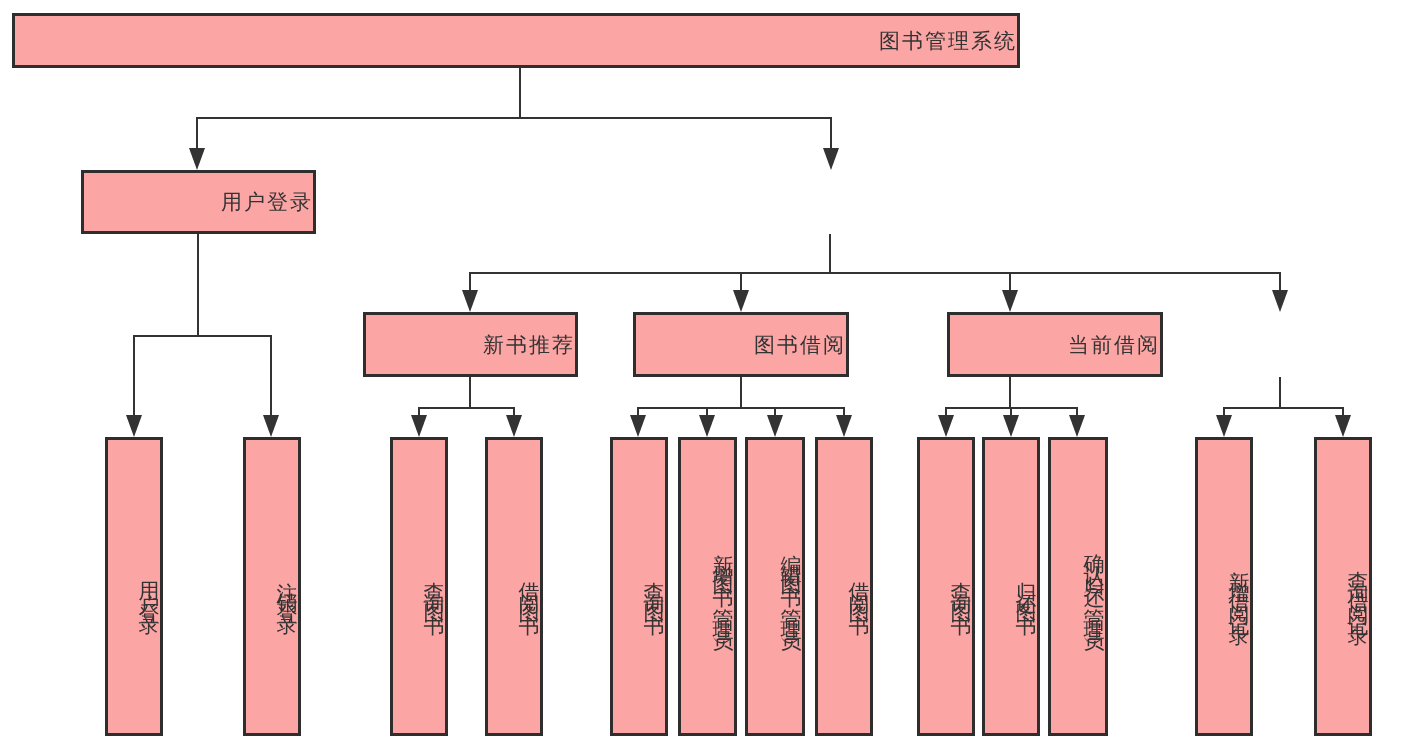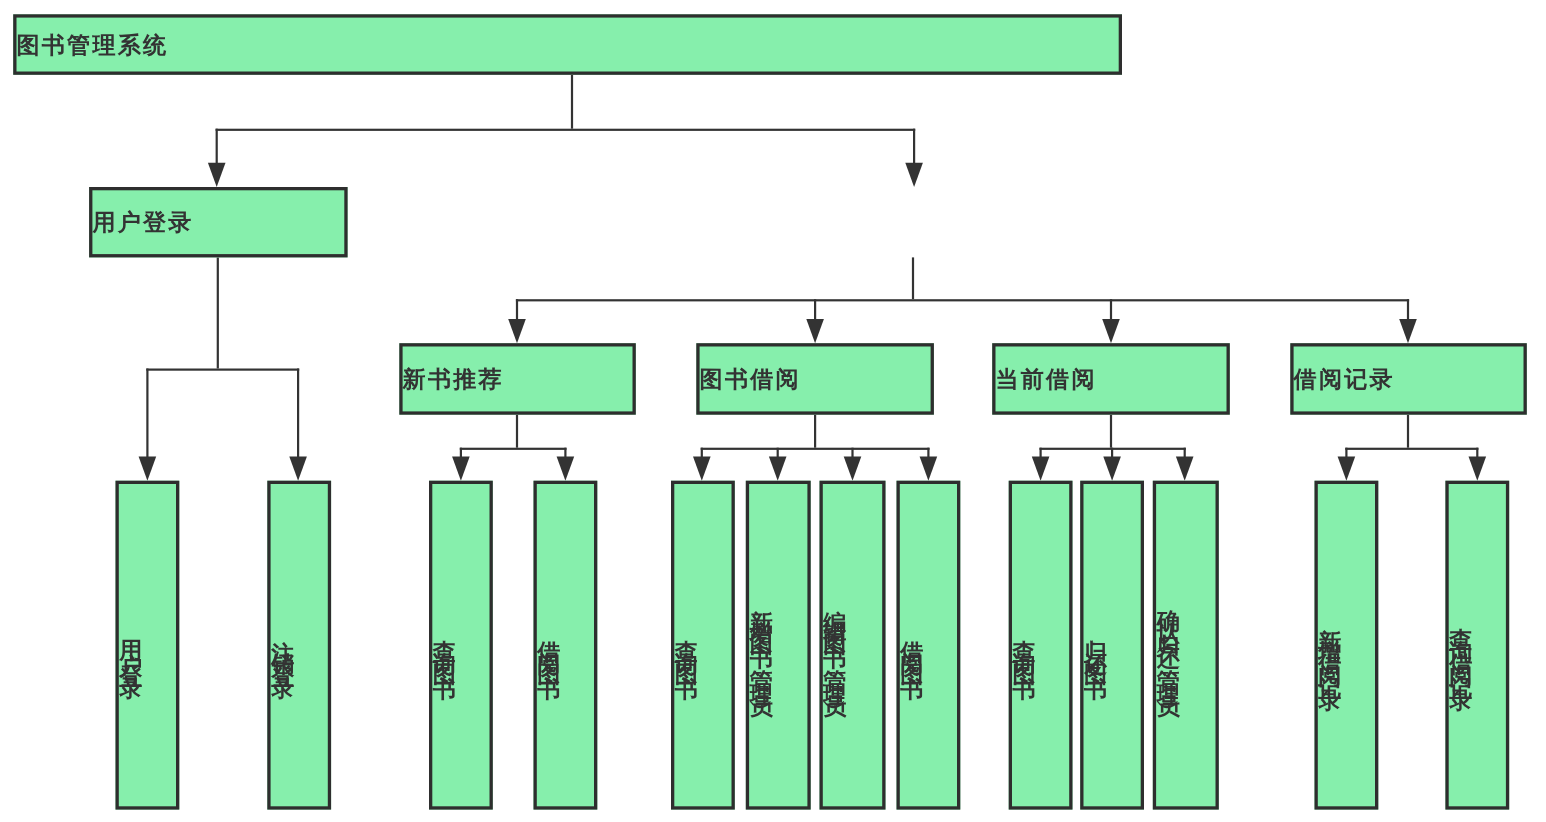--- a/index.html
+++ b/index.html
@@ -8,27 +8,26 @@
     width: 1405px;
     height: 747px;
     background: #ffffff;
     font-family: "Liberation Sans", "DejaVu Sans", sans-serif;
     color: #333333;
     overflow: hidden;
   }
   .box {
     position: absolute;
     box-sizing: border-box;
-    background: #86efac;
+    background: #fca5a5;
     border: 3px solid #2e2e2e;
     display: flex;
     align-items: center;
-    justify-content: flex-start;
+    justify-content: flex-end;
     z-index: 2;
-    font-weight: bold;
   }
   .hlabel {
     font-size: 21px;
     letter-spacing: 2px;
     color: #333333;
     white-space: nowrap;
   }
   .vlabel {
     writing-mode: vertical-rl;
     text-orientation: mixed;
@@ -95,25 +94,22 @@
   <div class="ar" style="left:1002px; top:290px;"></div>
   <div class="vl" style="left:1279px; top:272px; height:18px;"></div>
   <div class="ar" style="left:1272px; top:290px;"></div>
 
   <div class="box" style="left:363px; top:312px; width:215px; height:65px;">
     <span class="hlabel">新书推荐</span>
   </div>
   <div class="box" style="left:633px; top:312px; width:216px; height:65px;">
     <span class="hlabel">图书借阅</span>
   </div>
-  <div class="box" style="left:902px; top:312px; width:216px; height:65px;">
+  <div class="box" style="left:947px; top:312px; width:216px; height:65px;">
     <span class="hlabel">当前借阅</span>
-  </div>
-  <div class="box" style="left:1173px; top:312px; width:215px; height:65px;">
-    <span class="hlabel">借阅记录</span>
   </div>
 
   <div class="vl" style="left:469px; top:377px; height:30px;"></div>
   <div class="vl" style="left:740px; top:377px; height:30px;"></div>
   <div class="vl" style="left:1009px; top:377px; height:30px;"></div>
   <div class="vl" style="left:1279px; top:377px; height:30px;"></div>
 
   <div class="hl" style="left:418px; top:407px; width:97px;"></div>
   <div class="vl" style="left:418px; top:407px; height:9px;"></div>
   <div class="ar" style="left:411px; top:415px;"></div>

